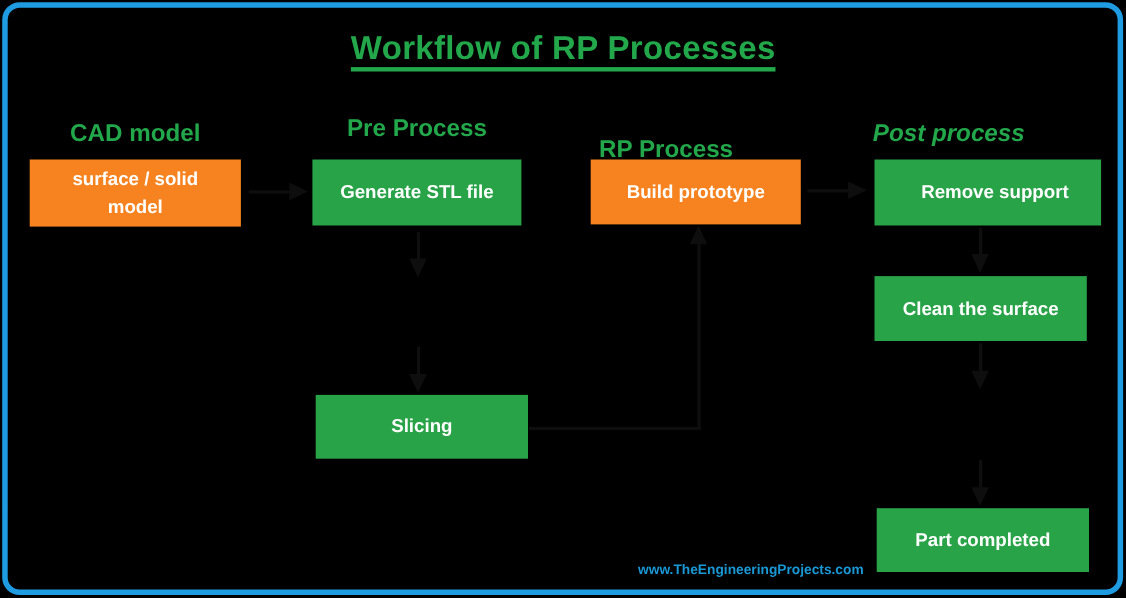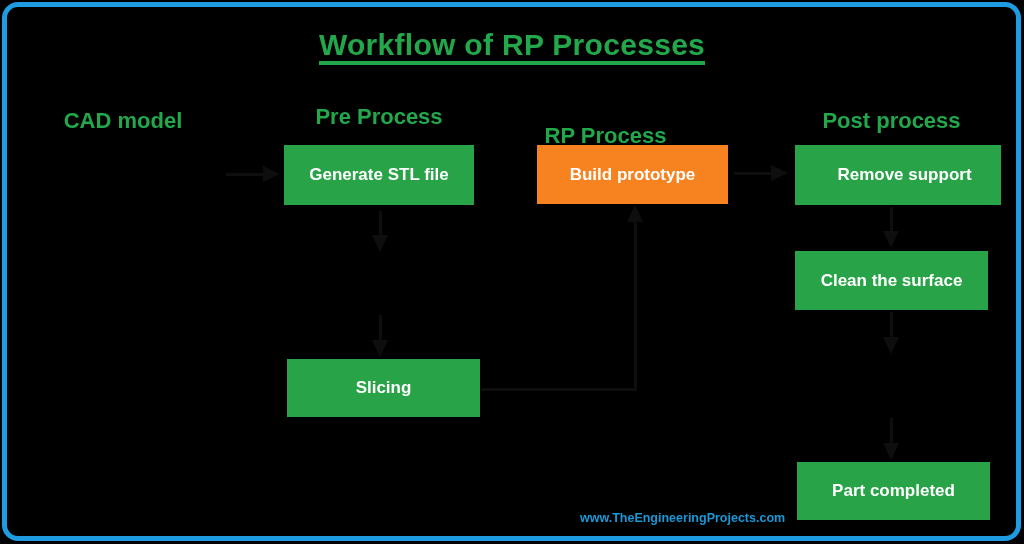--- a/index.html
+++ b/index.html
@@ -18,21 +18,21 @@
     color:var(--heading_green); border-bottom:4px solid var(--heading_green);
     padding-bottom:1px; line-height:1;
   }
   .col-header {
     position:absolute; font-size:22px; font-weight:bold; line-height:1;
     color:var(--heading_green); text-align:center; white-space:nowrap;
   }
   .h-cad   { left:27px;  width:192px; top:110px; }
   .h-pre   { left:284px; width:190px; top:106px; }
   .h-rp    { left:510px; width:191px; top:113px;margin-top:12px; }
-  .h-post  { left:795px; width:193px; top:110px; }
+  .h-post  { left:766px; width:193px; top:110px;font-style:italic; }
 
   .box {
     position:absolute; display:flex; align-items:center; justify-content:center;
     color:#ffffff; font-weight:bold; font-size:17px; text-align:center;
     white-space:pre-line; line-height:1.5;
   }
   .green  { background:var(--box_green); }
   .orange { background:var(--box_orange); }
 
   .b-cad    { left:27px;  top:145px; width:192px; height:61px; }
@@ -67,20 +67,22 @@
 
   <div class="title-wrap">
     <span>Workflow of RP Processes</span>
   </div>
 
   <div class="col-header h-cad">CAD model</div>
   <div class="col-header h-pre">Pre Process</div>
   <div class="col-header h-rp">RP Process</div>
   <div class="col-header h-post">Post process</div>
 
+  <div class="box orange b-cad">surface / solid
+model</div>
   <div class="box green  b-stl">Generate STL file</div>
   <div class="box green  b-slice">Slicing</div>
   <div class="box orange b-proto">Build prototype</div>
   <div class="box green  b-remove">Remove support</div>
   <div class="box green  b-clean">Clean the surface</div>
   <div class="box green  b-part">Part completed</div>
 
   <div>
     <div class="hline" style="left:226px; top:173px; width:38px;"></div>
     <div class="tri tri-right" style="left:263px; top:166px;"></div>

